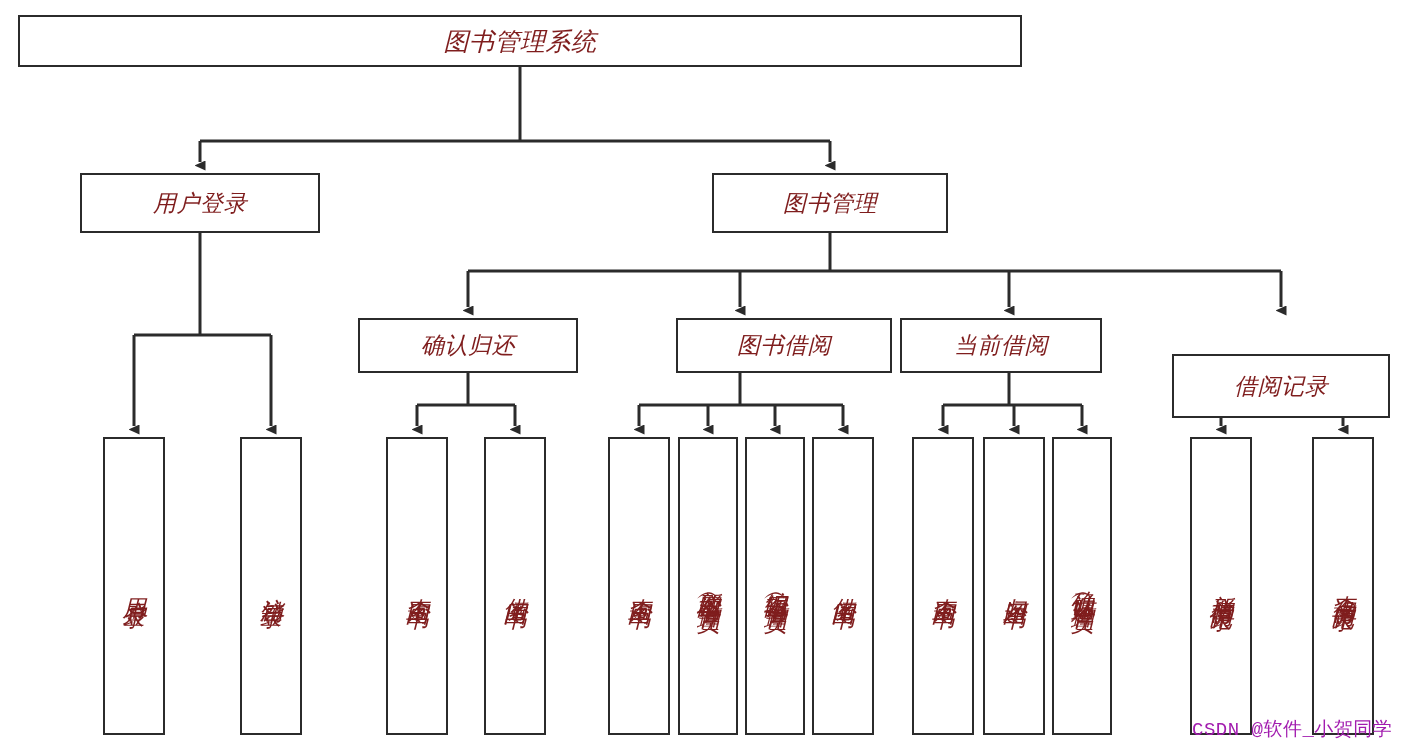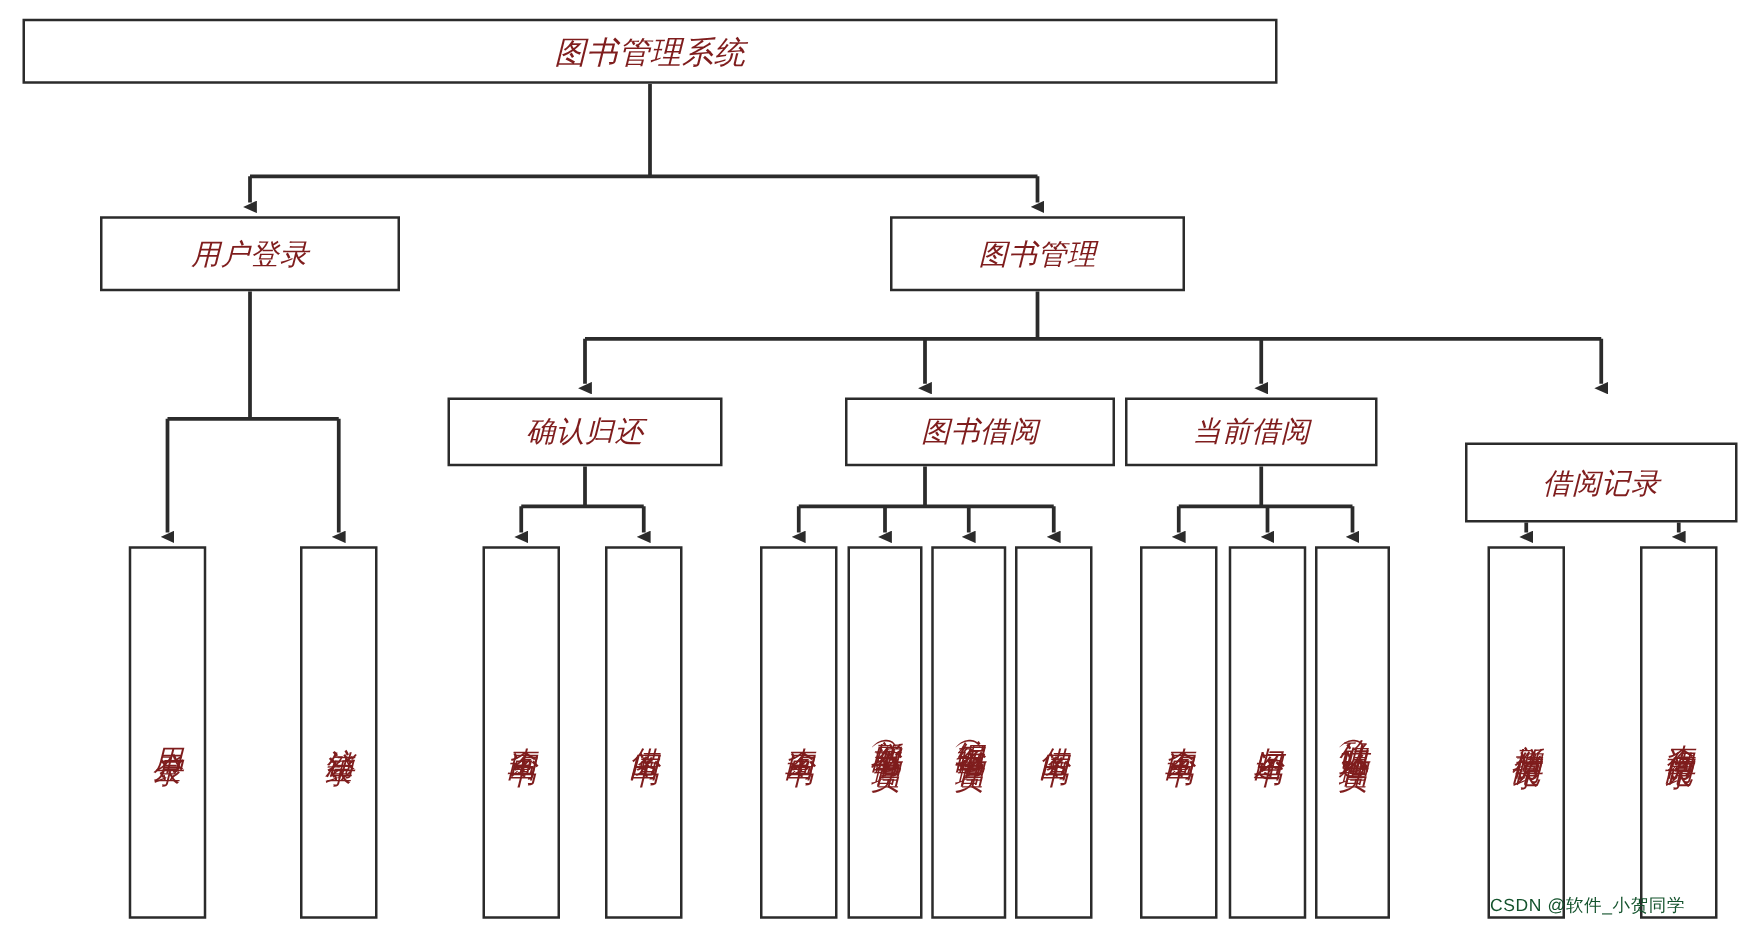--- a/index.html
+++ b/index.html
@@ -50,25 +50,26 @@
   .node.leaf .node-label {
     font-size: 23px;
     writing-mode: vertical-rl;
     text-orientation: upright;
     white-space: nowrap;
     line-height: 1.18;
     letter-spacing: 3px;
   }
   .watermark {
     position: absolute;
-    color: #14532d;
-    font-size: 14px;
+    color: #a21caf;
+    font-size: 19px;
     white-space: nowrap;
     z-index: 20;
     letter-spacing: 0.5px;
+    font-family: Liberation Mono, monospace;
   }
 </style>
 </head>
 <body>
 
 <div id="canvas">
 
   <svg id="edges" viewBox="0 0 1405 747" xmlns="http://www.w3.org/2000/svg">
     <defs>
       <marker id="arrow" markerWidth="10" markerHeight="11" refX="1.5" refY="5.5" orient="auto" markerUnits="userSpaceOnUse">

